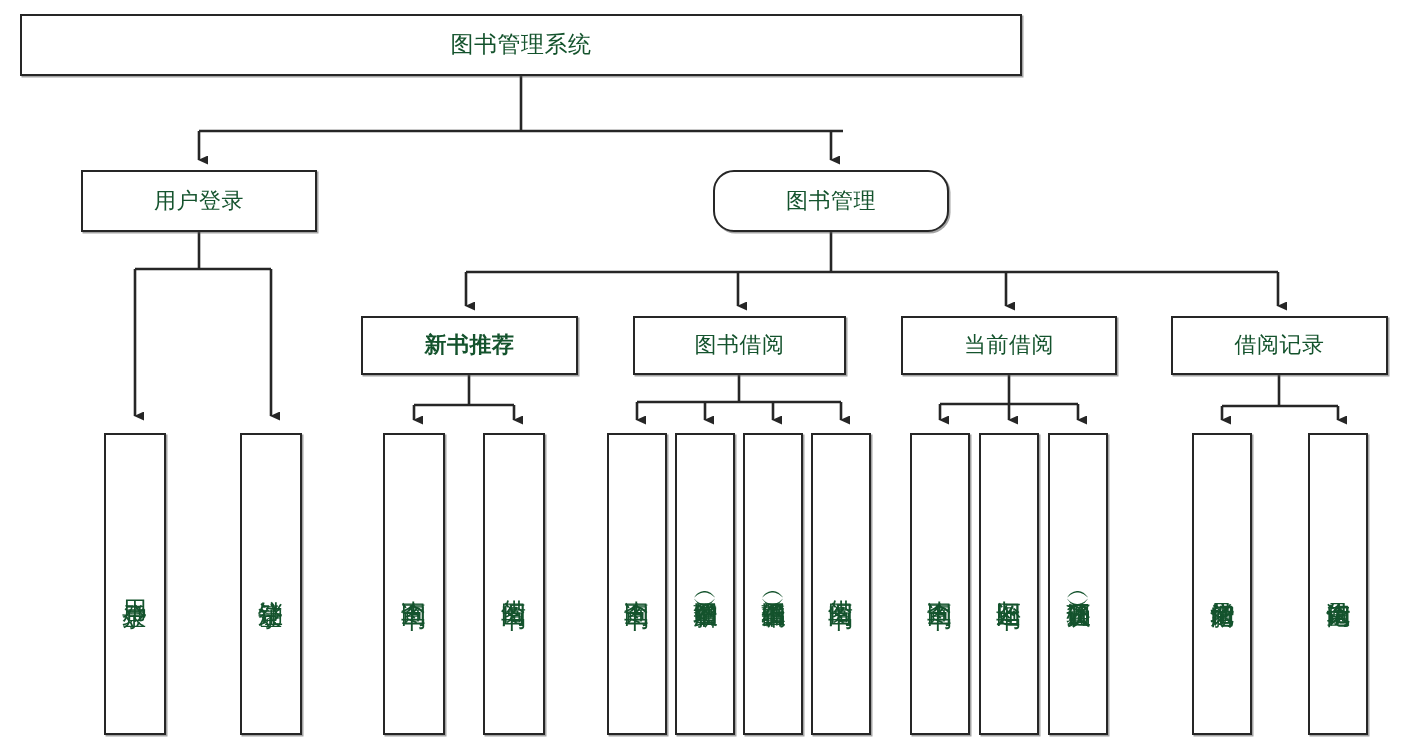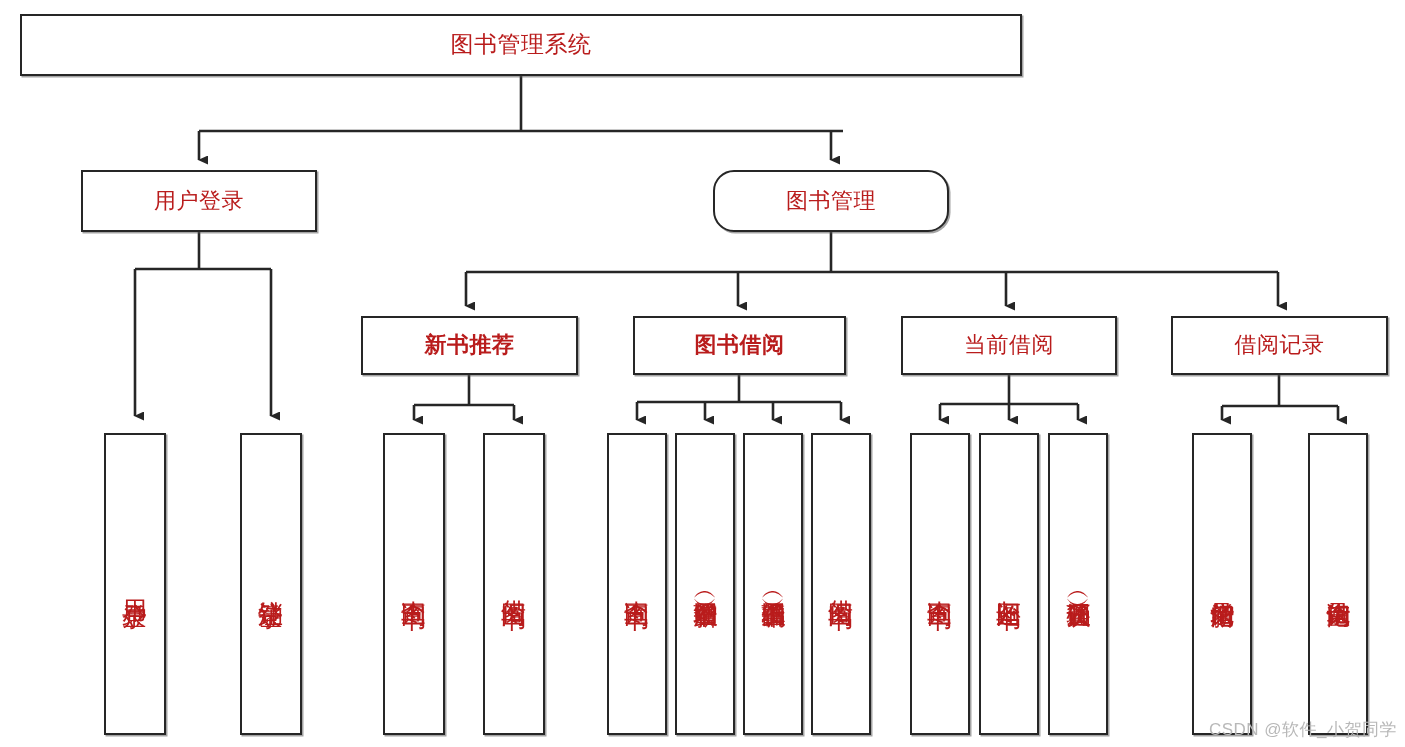--- a/index.html
+++ b/index.html
@@ -34,21 +34,21 @@
     display: flex;
     align-items: center;
     justify-content: center;
     color: #1a1a1a;
     box-shadow: 1.5px 1.5px 0 0 rgba(90,90,90,0.55);
   }
   .node-label {
     display: block;
     text-align: center;
     letter-spacing: 0.5px;
-    color: #b91c1c;
+    color: #14532d;
   }
   
   .node.horiz .node-label {
     font-size: 22px;
     line-height: 1.2;
     white-space: nowrap;
   }
   .node.root .node-label {
     font-size: 23px;
   }
@@ -144,21 +144,21 @@
   <div class="node horiz" style="left:81px; top:170px; width:236px; height:62px;">
     <span class="node-label">用户登录</span>
   </div>
   <div class="node horiz" style="left:713px; top:170px; width:236px; height:62px;border-radius:21px;">
     <span class="node-label">图书管理</span>
   </div>
 
   <div class="node horiz" style="left:361px; top:316px; width:217px; height:59px;font-weight:bold;">
     <span class="node-label">新书推荐</span>
   </div>
-  <div class="node horiz" style="left:633px; top:316px; width:213px; height:59px;font-weight:bold;">
+  <div class="node horiz" style="left:633px; top:316px; width:213px; height:59px;">
     <span class="node-label">图书借阅</span>
   </div>
   <div class="node horiz" style="left:901px; top:316px; width:216px; height:59px;">
     <span class="node-label">当前借阅</span>
   </div>
   <div class="node horiz" style="left:1171px; top:316px; width:217px; height:59px;">
     <span class="node-label">借阅记录</span>
   </div>
 
   <div class="node vert" style="left:104px; top:433px; width:62px; height:302px;">
@@ -198,15 +198,14 @@
     <span class="node-label">确认归还（管理员）</span>
   </div>
 
   <div class="node vert tall" style="left:1192px; top:433px; width:60px; height:302px;">
     <span class="node-label">新增借阅记录</span>
   </div>
   <div class="node vert tall" style="left:1308px; top:433px; width:60px; height:302px;">
     <span class="node-label">查询借阅记录</span>
   </div>
 
-  <div id="watermark">CSDN @软件_小贺同学</div>
 
 </div>
 
 </body></html>

